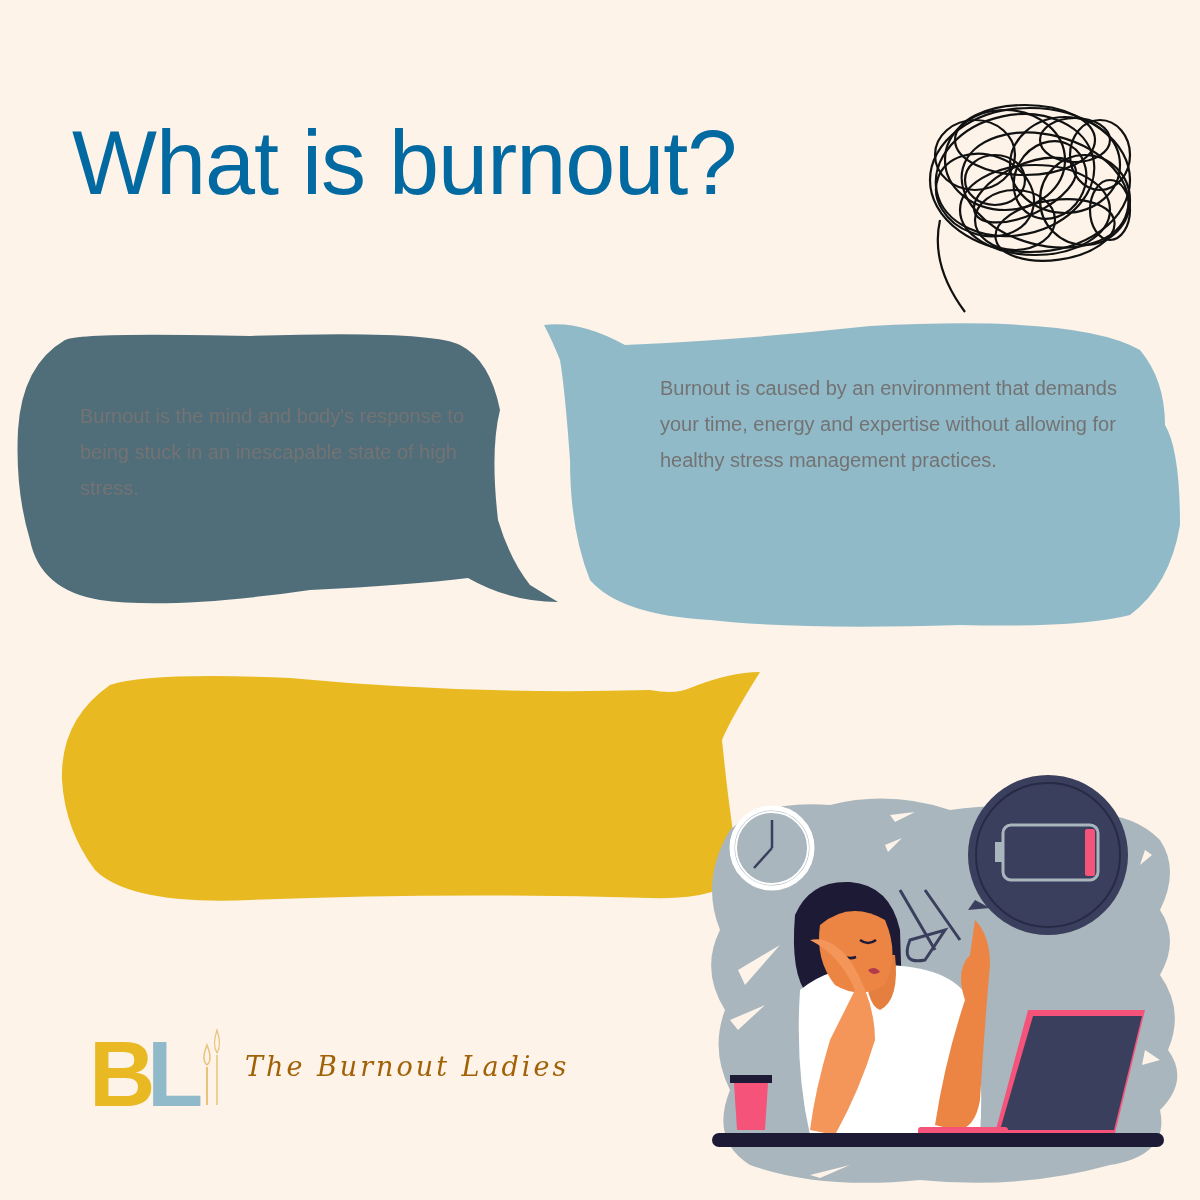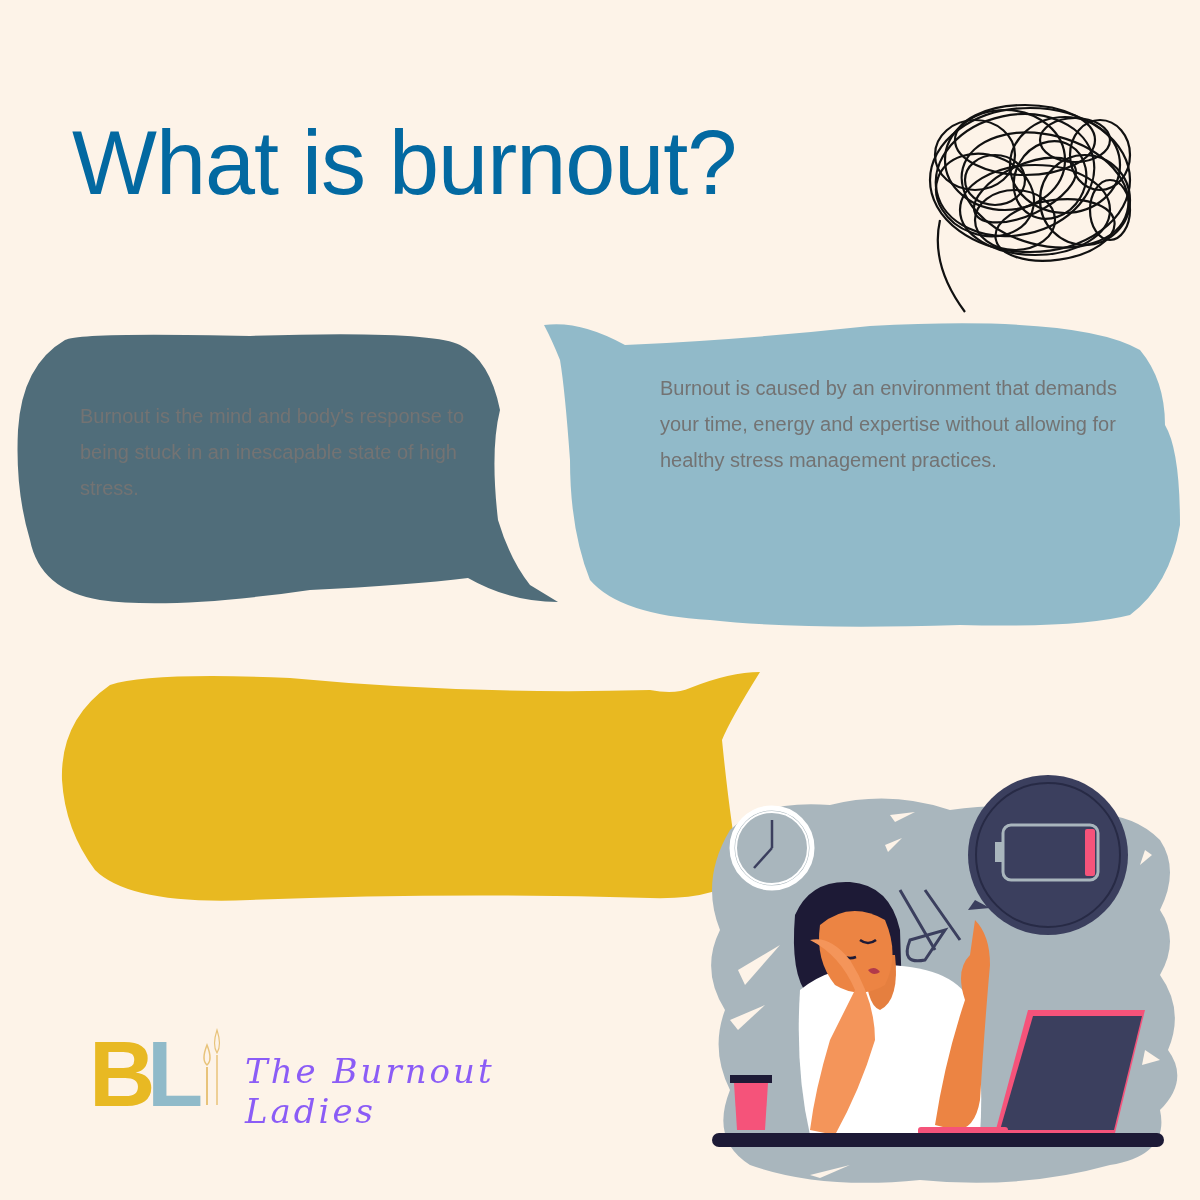--- a/index.html
+++ b/index.html
@@ -27,22 +27,22 @@
   #b2 { left: 540px; top: 310px; width: 660px; height: 330px; }
   #b2 .bubble-text { left: 99px; top: 60px; width: 480px; margin-left: 21px; }
   #b3 { left: 50px; top: 660px; width: 760px; height: 270px; }
   #b3 .bubble-text { left: 93px; top: 75px; width: 560px; }
   .illustration { position: absolute; left: 690px; top: 760px; width: 510px; height: 440px; }
   .logo { position: absolute; left: 85px; top: 1025px; width: 520px; height: 100px; }
   .logo-b { position: absolute; left: 4px; top: 8px; font-size: 92px; font-weight: 700; color: #e8b923; line-height: 82px; letter-spacing: -4px; }
   .logo-l { position: absolute; left: 62px; top: 8px; font-size: 92px; font-weight: 700; color: #90bac9; line-height: 82px; }
   .logo-script {
     position: absolute; left: 160px; top: 26px;
-    font-family: "DejaVu Serif", serif; font-style: italic; font-size: 34px;
-    color: #8b5cf6; letter-spacing: 3px; font-weight: 300;
+    font-family: "DejaVu Serif", serif; font-style: italic; font-size: 27px;
+    color: #a16207; letter-spacing: 3px; font-weight: 300;
   }
 </style>
 </head>
 <body>
 
 <h1 class="title">What is burnout?</h1>
 
 <svg class="scribble" viewBox="0 0 230 240">
   <g fill="none" stroke="#111" stroke-width="2.2">
     <ellipse cx="115" cy="100" rx="100" ry="72"></ellipse>

